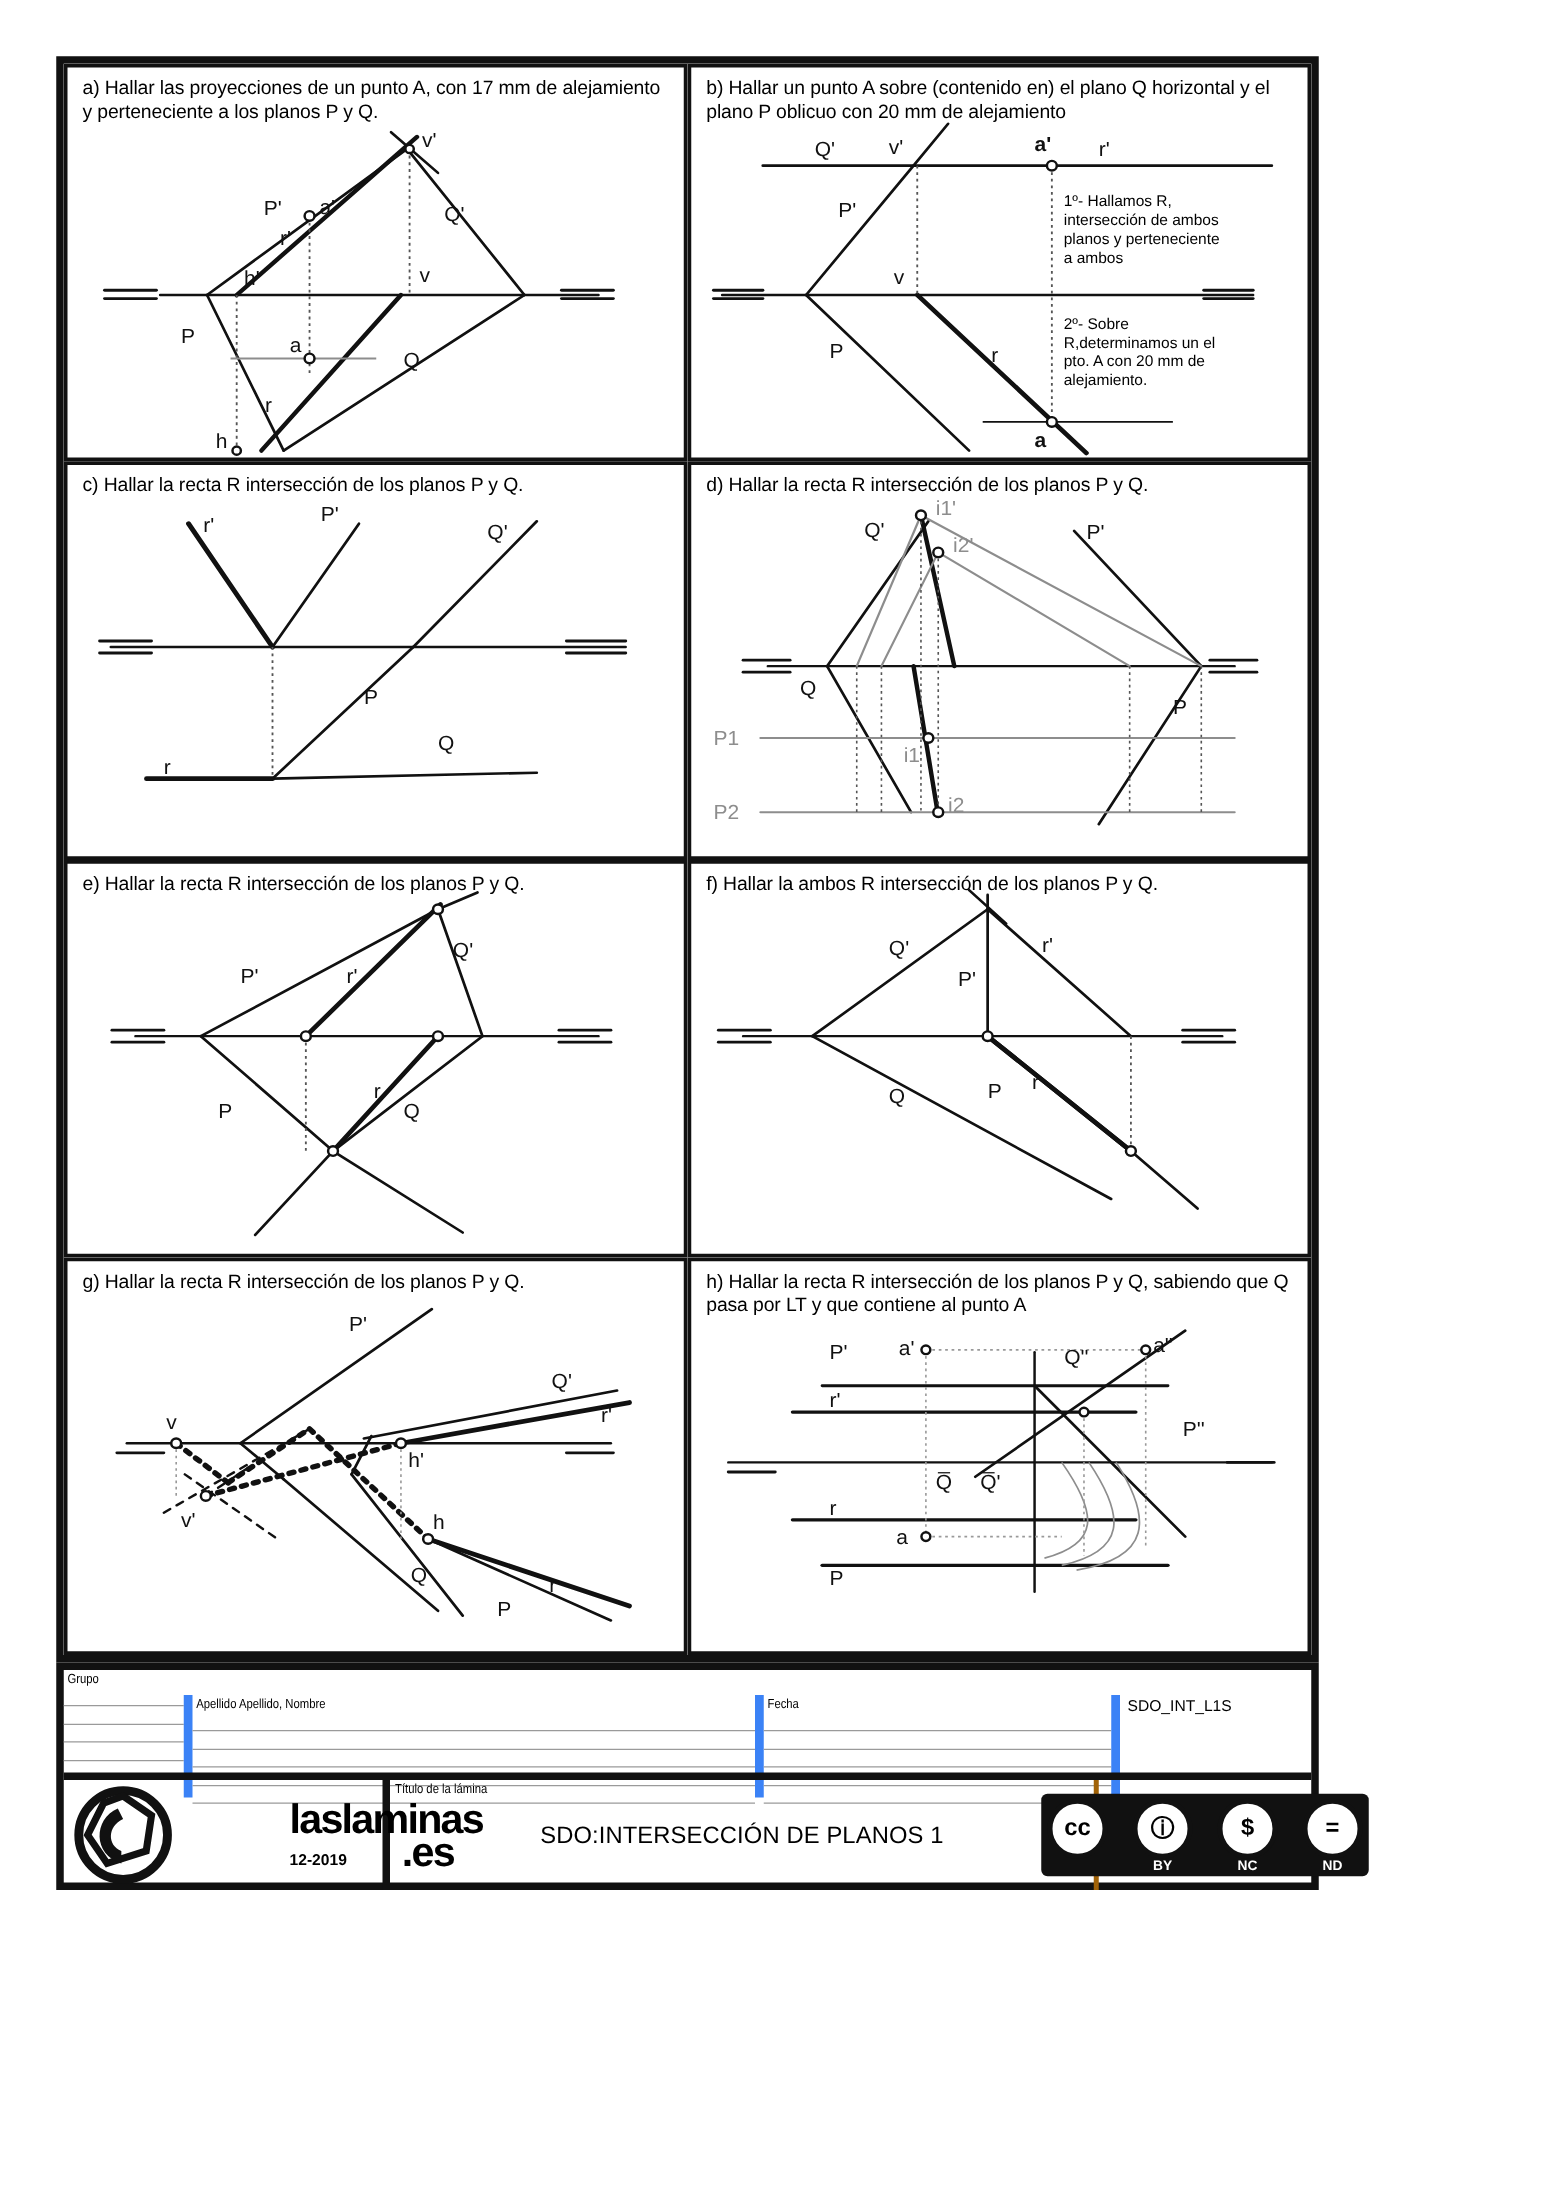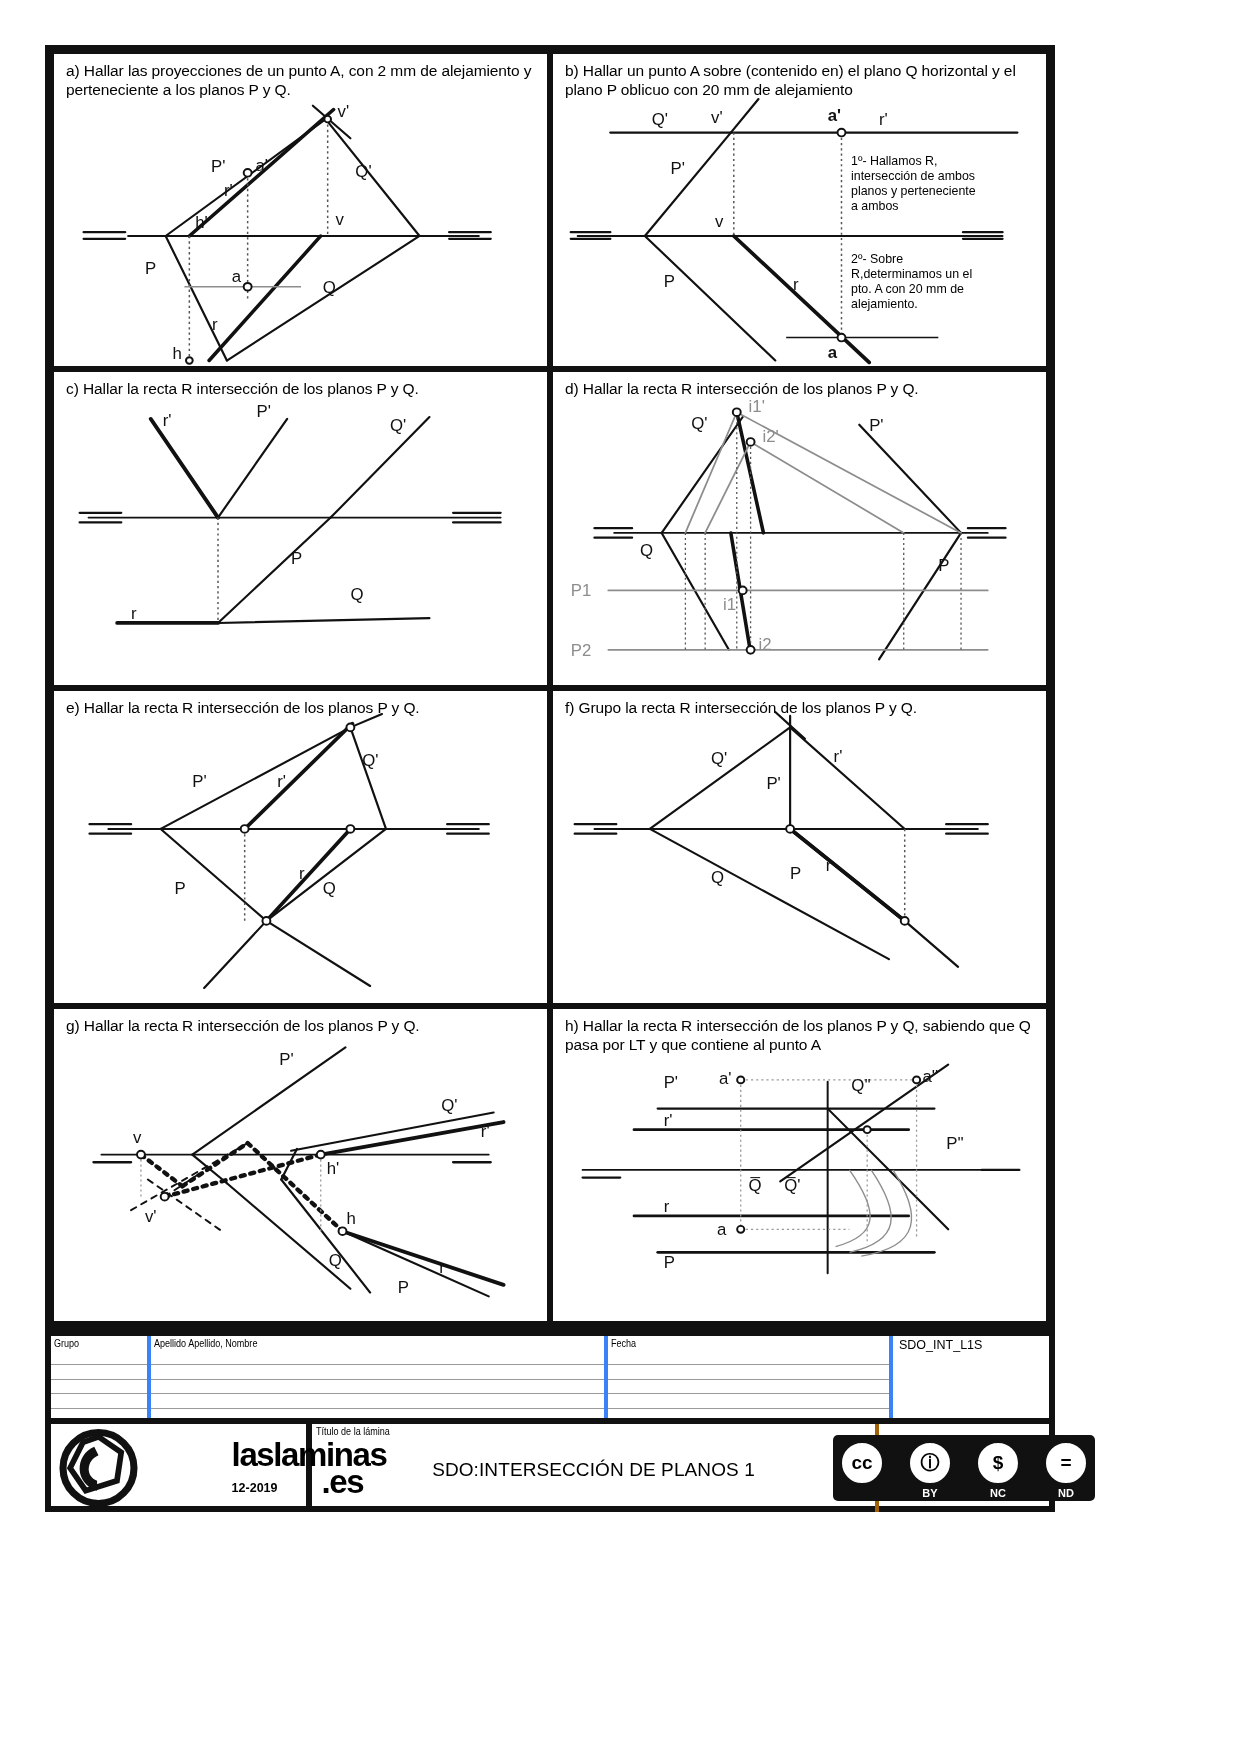--- a/index.html
+++ b/index.html
@@ -18,21 +18,21 @@
   .svgwrap{position:absolute;left:0;top:0;width:100%;height:100%;}
   svg{display:block;width:100%;height:100%;}
 
   .note{position:absolute;font-size:12.4px;line-height:1.2;width:125px;}
 
   
   .tb{position:absolute;left:45px;top:1330px;width:1010px;height:182px;box-sizing:border-box;
       border:6px solid #111;}
   .tb-top{position:absolute;left:0;top:0;width:100%;height:82px;display:flex;box-sizing:border-box;}
   .tb-col{position:relative;box-sizing:border-box;height:100%;}
-  .tb-col + .tb-col{border-left:4px solid #3b82f6;}
+  .tb-col + .tb-col{border-left:7px solid #3b82f6;margin-top:20px;}
   .c-grupo{width:96px;}
   .c-nombre{flex:1;}
   .c-fecha{width:285px;}
   .c-code{width:160px;border-left:5px solid #111;}
   .tb-label{position:absolute;left:3px;top:1px;font-size:10.5px;font-family:"Liberation Sans",sans-serif;
             transform:scaleX(.86);transform-origin:left top;white-space:nowrap;}
   .rules{position:absolute;left:0;right:0;top:15px;bottom:0;}
   .rules i{display:block;border-bottom:1.3px solid #9a9a9a;height:13.4px;}
   .tb-bot{position:absolute;left:0;top:82px;width:100%;height:94px;display:flex;
           border-top:6px solid #111;box-sizing:border-box;}
@@ -56,21 +56,21 @@
   .cclab{font-size:11px;font-weight:bold;color:#fff;}
 </style>
 </head>
 <body>
 
 <div class="sheet">
 
   <div class="grid">
 
     <div class="cell">
-      <div class="prompt">a) Hallar las proyecciones de un punto A, con 2 mm de alejamiento y perteneciente a los planos P y Q.</div>
+      <div class="prompt">a) Hallar las proyecciones de un punto A, con 17 mm de alejamiento y perteneciente a los planos P y Q.</div>
       <div class="svgwrap">
       <svg viewBox="0 0 499 326" preserveAspectRatio="none">
         <g stroke="#111" fill="none" stroke-linecap="round">
           <line x1="75" y1="190" x2="430" y2="190" stroke-width="2"></line>
           <line x1="30" y1="186" x2="72" y2="186" stroke-width="2.4"></line>
           <line x1="30" y1="193" x2="72" y2="193" stroke-width="2.4"></line>
           <line x1="400" y1="186" x2="442" y2="186" stroke-width="2.4"></line>
           <line x1="400" y1="193" x2="442" y2="193" stroke-width="2.4"></line>
           <line x1="113" y1="190" x2="275" y2="68" stroke-width="2.2"></line>
           <line x1="275" y1="68" x2="370" y2="190" stroke-width="2.2"></line>
@@ -273,21 +273,21 @@
           <text x="312" y="78">Q'</text>
           <text x="122" y="212">P</text>
           <text x="248" y="196">r</text>
           <text x="272" y="212">Q</text>
         </g>
       </svg>
       </div>
     </div>
 
     <div class="cell">
-      <div class="prompt">f) Grupo la recta R intersección de los planos P y Q.</div>
+      <div class="prompt">f) Hallar la ambos R intersección de los planos P y Q.</div>
       <div class="svgwrap">
       <svg viewBox="0 0 499 326" preserveAspectRatio="none">
         <g stroke="#111" fill="none" stroke-linecap="round">
           <line x1="42" y1="144" x2="430" y2="144" stroke-width="2"></line>
           <line x1="22" y1="139" x2="64" y2="139" stroke-width="2.4"></line>
           <line x1="22" y1="149" x2="64" y2="149" stroke-width="2.4"></line>
           <line x1="398" y1="139" x2="440" y2="139" stroke-width="2.4"></line>
           <line x1="398" y1="149" x2="440" y2="149" stroke-width="2.4"></line>
           <line x1="98" y1="144" x2="240" y2="38" stroke-width="2.2"></line>
           <line x1="240" y1="38" x2="240" y2="144" stroke-width="2.2"></line>

